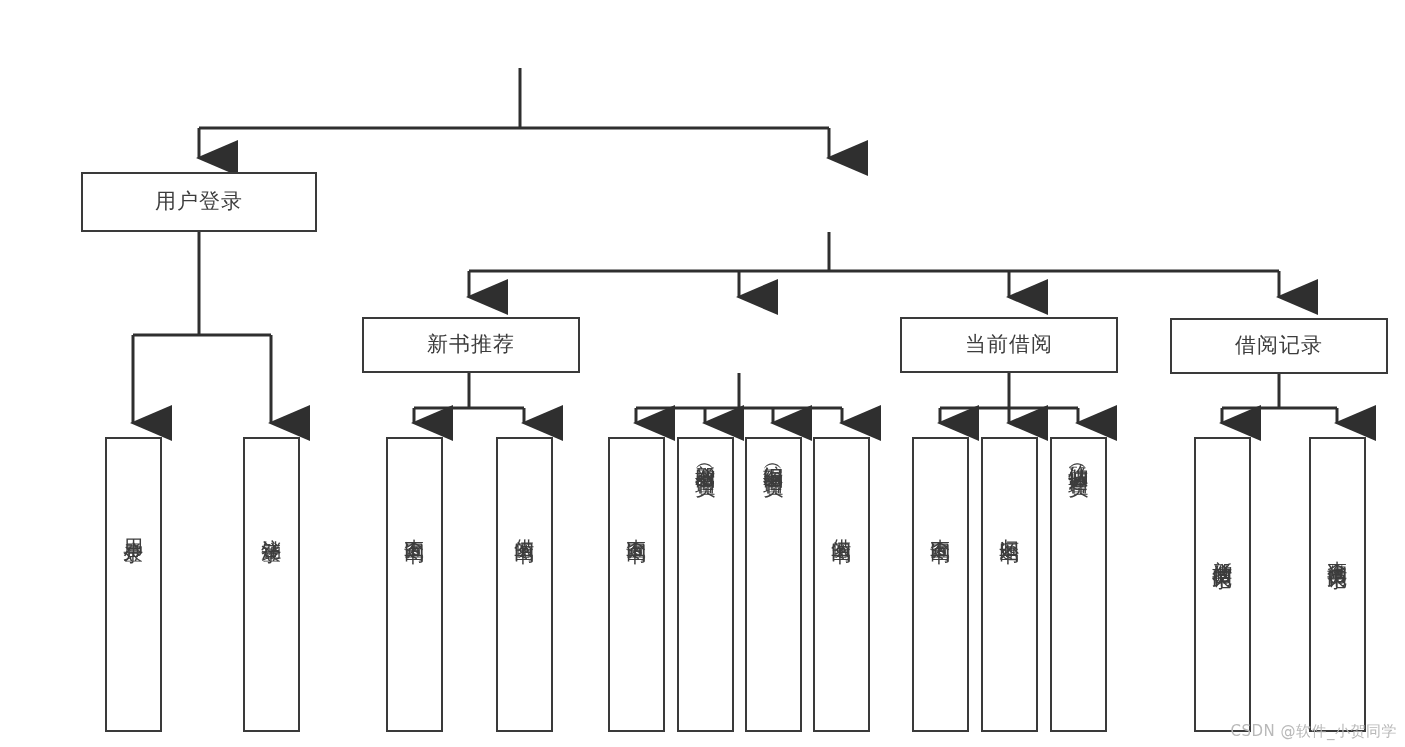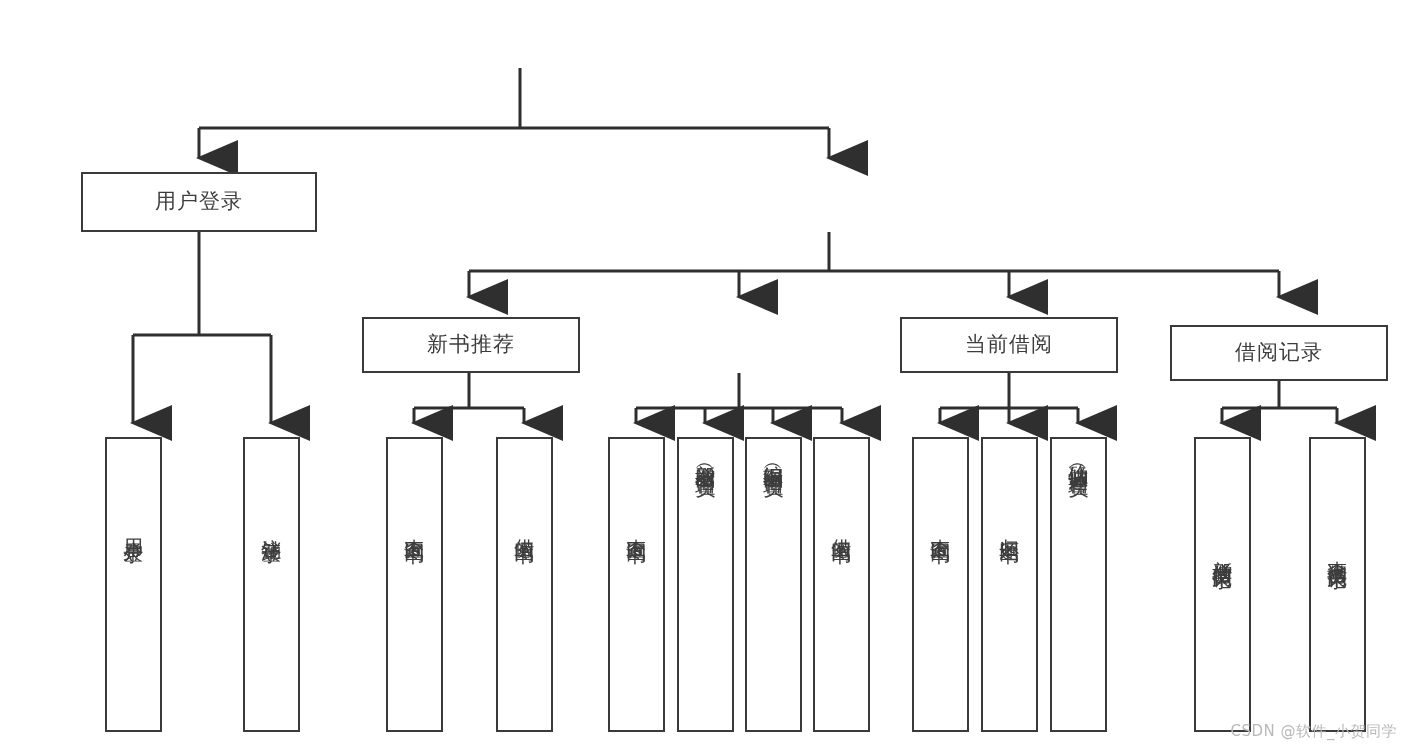--- a/index.html
+++ b/index.html
@@ -137,21 +137,21 @@
   <div class="node horizontal" style="left:81px; top:172px; width:236px; height:60px;">
     <span>用户登录</span>
   </div>
 
   <div class="node horizontal" style="left:362px; top:317px; width:218px; height:56px;align-items:center;">
     <span>新书推荐</span>
   </div>
   <div class="node horizontal" style="left:900px; top:317px; width:218px; height:56px;">
     <span>当前借阅</span>
   </div>
-  <div class="node horizontal" style="left:1170px; top:325px; width:218px; height:56px;">
+  <div class="node horizontal" style="left:1170px; top:318px; width:218px; height:56px;">
     <span>借阅记录</span>
   </div>
 
   <div class="node vertical mid2" style="left:105px; top:437px; width:57px; height:295px;">
     <span class="vlabel">用户登录</span>
   </div>
   <div class="node vertical mid2" style="left:243px; top:437px; width:57px; height:295px;">
     <span class="vlabel">注销登录</span>
   </div>
 

